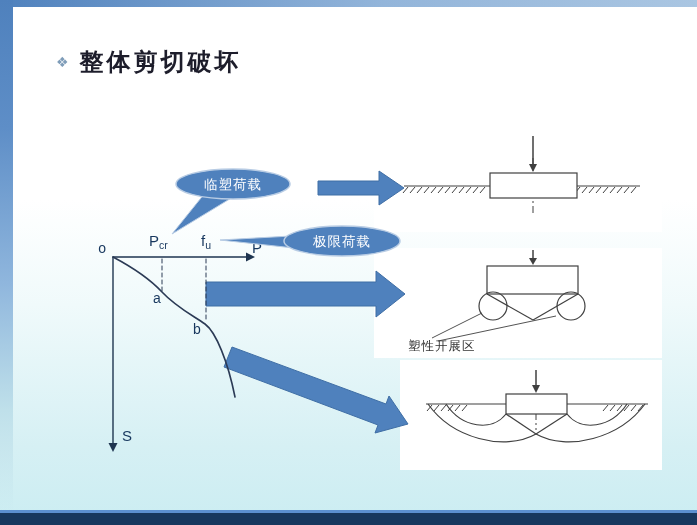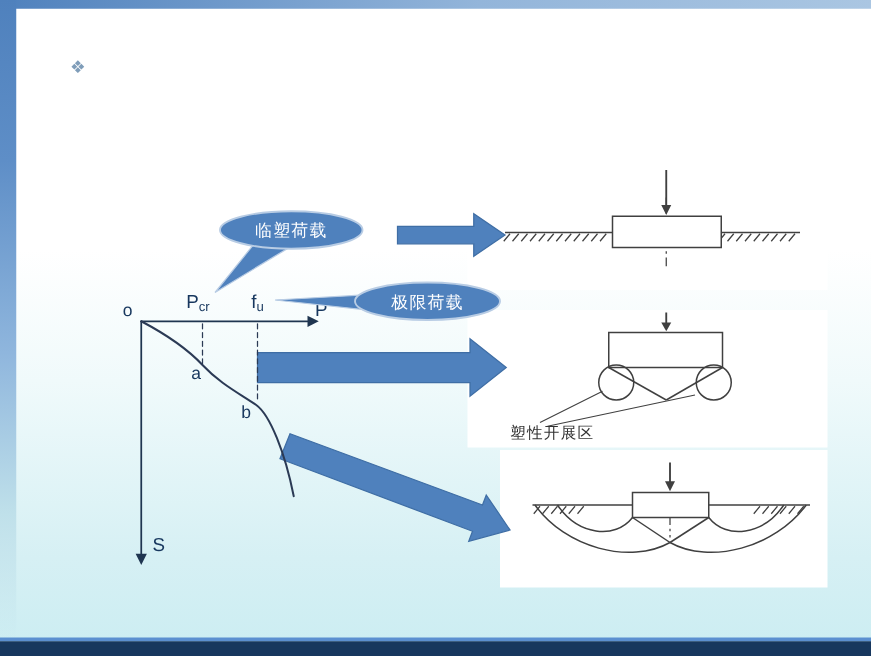--- a/index.html
+++ b/index.html
@@ -23,20 +23,21 @@
 
 <div class="slide">
 
   <div class="top-strip"></div>
   <div class="left-bar"></div>
   <div class="bottom-line"></div>
   <div class="bottom-bar"></div>
 
   <div class="title-row">
     <span class="bullet">❖</span>
+    <span class="title">整体剪切破坏</span>
   </div>
 
   <svg class="canvas" width="697" height="525" viewBox="0 0 697 525">
 
     <g stroke="#404040" fill="none" stroke-width="1.2">
       <rect x="374" y="118" width="288" height="114" fill="#ffffff" stroke="none"></rect>
       <line x1="404" y1="186" x2="640" y2="186"></line>
       <path stroke-width="1" d="M408,187 l-5,6 M415,187 l-5,6 M422,187 l-5,6 M429,187 l-5,6 M436,187 l-5,6 M443,187 l-5,6 M450,187 l-5,6 M457,187 l-5,6 M464,187 l-5,6 M471,187 l-5,6 M478,187 l-5,6 M485,187 l-5,6 M580,187 l-5,6 M587,187 l-5,6 M594,187 l-5,6 M601,187 l-5,6 M608,187 l-5,6 M615,187 l-5,6 M622,187 l-5,6 M629,187 l-5,6 M636,187 l-5,6"></path>
       <line x1="533" y1="158" x2="533" y2="213" stroke-width="1" stroke-dasharray="8 3 2 3"></line>
       <rect x="490" y="173" width="87" height="25" fill="#ffffff"></rect>

